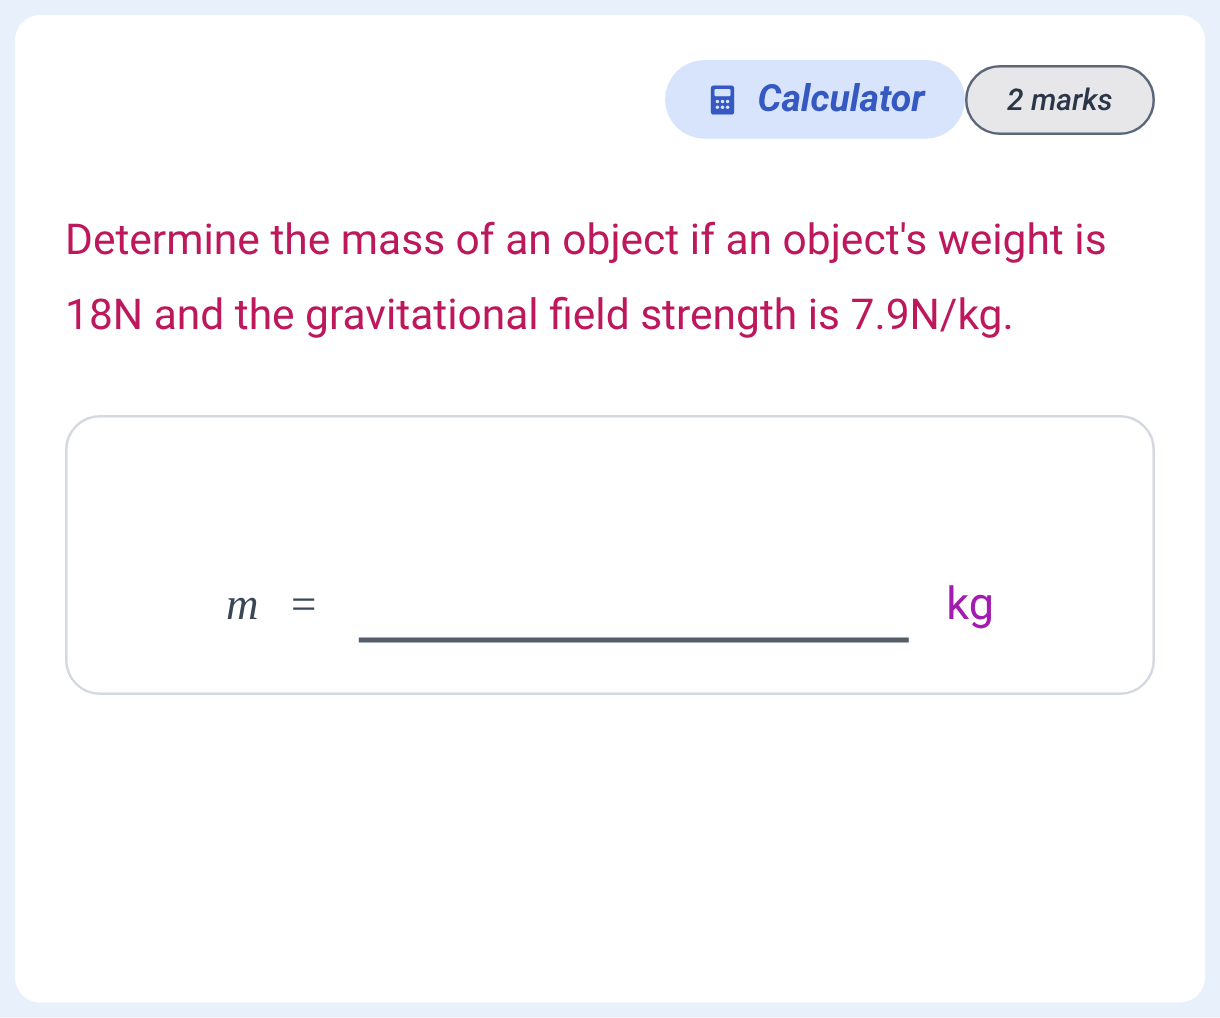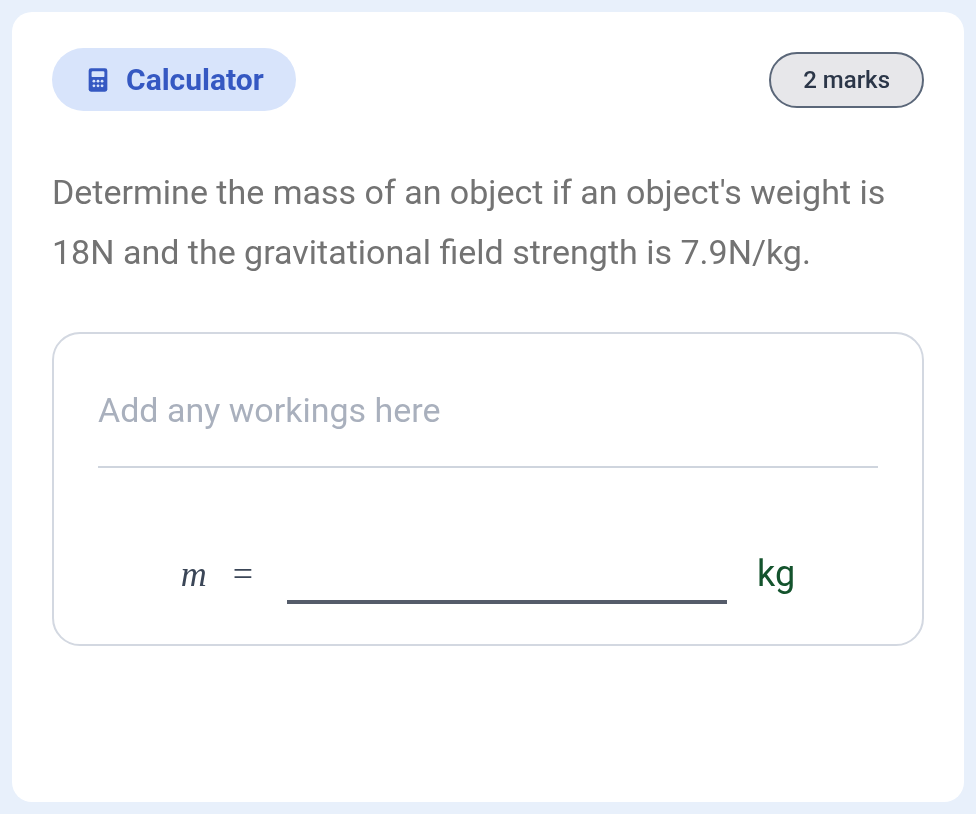--- a/index.html
+++ b/index.html
@@ -16,23 +16,24 @@
     }
     .card {
       background: #ffffff;
       border-radius: 20px;
       padding: 36px 40px;
       height: 100%;
       overflow: hidden;
     }
     .header-row {
       display: flex;
-      justify-content: space-between;
+      justify-content: flex-end;
       align-items: center;
       margin-bottom: 52px;
+      font-style: italic;
     }
     .calculator-badge {
       display: inline-flex;
       align-items: center;
       gap: 14px;
       background: #d8e4fb;
       color: #3558c2;
       font-weight: 700;
       font-size: 30px;
       padding: 14px 32px;
@@ -49,21 +50,21 @@
       align-items: center;
       background: #e7e7ea;
       color: #2b3648;
       border: 2px solid #5b6779;
       font-size: 24px;
       font-weight: 500;
       padding: 12px 32px;
       border-radius: 999px;
     }
     .question-text {
-      color: #737373;
+      color: #be185d;
       font-size: 34px;
       line-height: 1.75;
       margin-bottom: 50px;
       font-weight: 400;
     }
     .workings-box {
       border: 2px solid #d3d8e1;
       border-radius: 28px;
       padding: 44px 44px 30px 44px;
     }
@@ -109,21 +110,21 @@
       color: #3b4657;
       padding: 6px 4px;
       outline: none;
       font-family: inherit;
       background: transparent;
       margin-left: 14px;
       margin-right: 10px;
     }
     .unit {
       font-size: 36px;
-      color: #14532d;
+      color: #a21caf;
       font-weight: 400;
     }
   </style>
 </head>
 <body>
 
 <div class="card">
   <div class="header-row">
     <div class="calculator-badge">
       <svg class="calc-icon" viewBox="0 0 24 24" fill="#3558c2">
@@ -141,21 +142,20 @@
     <div class="marks-badge">
       <span>2 marks</span>
     </div>
   </div>
 
   <div class="question-text">
     <span>Determine the mass of an object if an object's weight is 18N and the gravitational field strength is 7.9N/kg.</span><br>
   </div>
 
   <div class="workings-box">
-    <input type="text" class="workings-input" placeholder="Add any workings here" style="">
 
     <div class="answer-row">
       <span class="var-m">m</span>
       <span class="equals">=</span>
       <input type="text" class="answer-input" value="" style="">
       <span class="unit">kg</span>
     </div>
   </div>
 </div>
 

